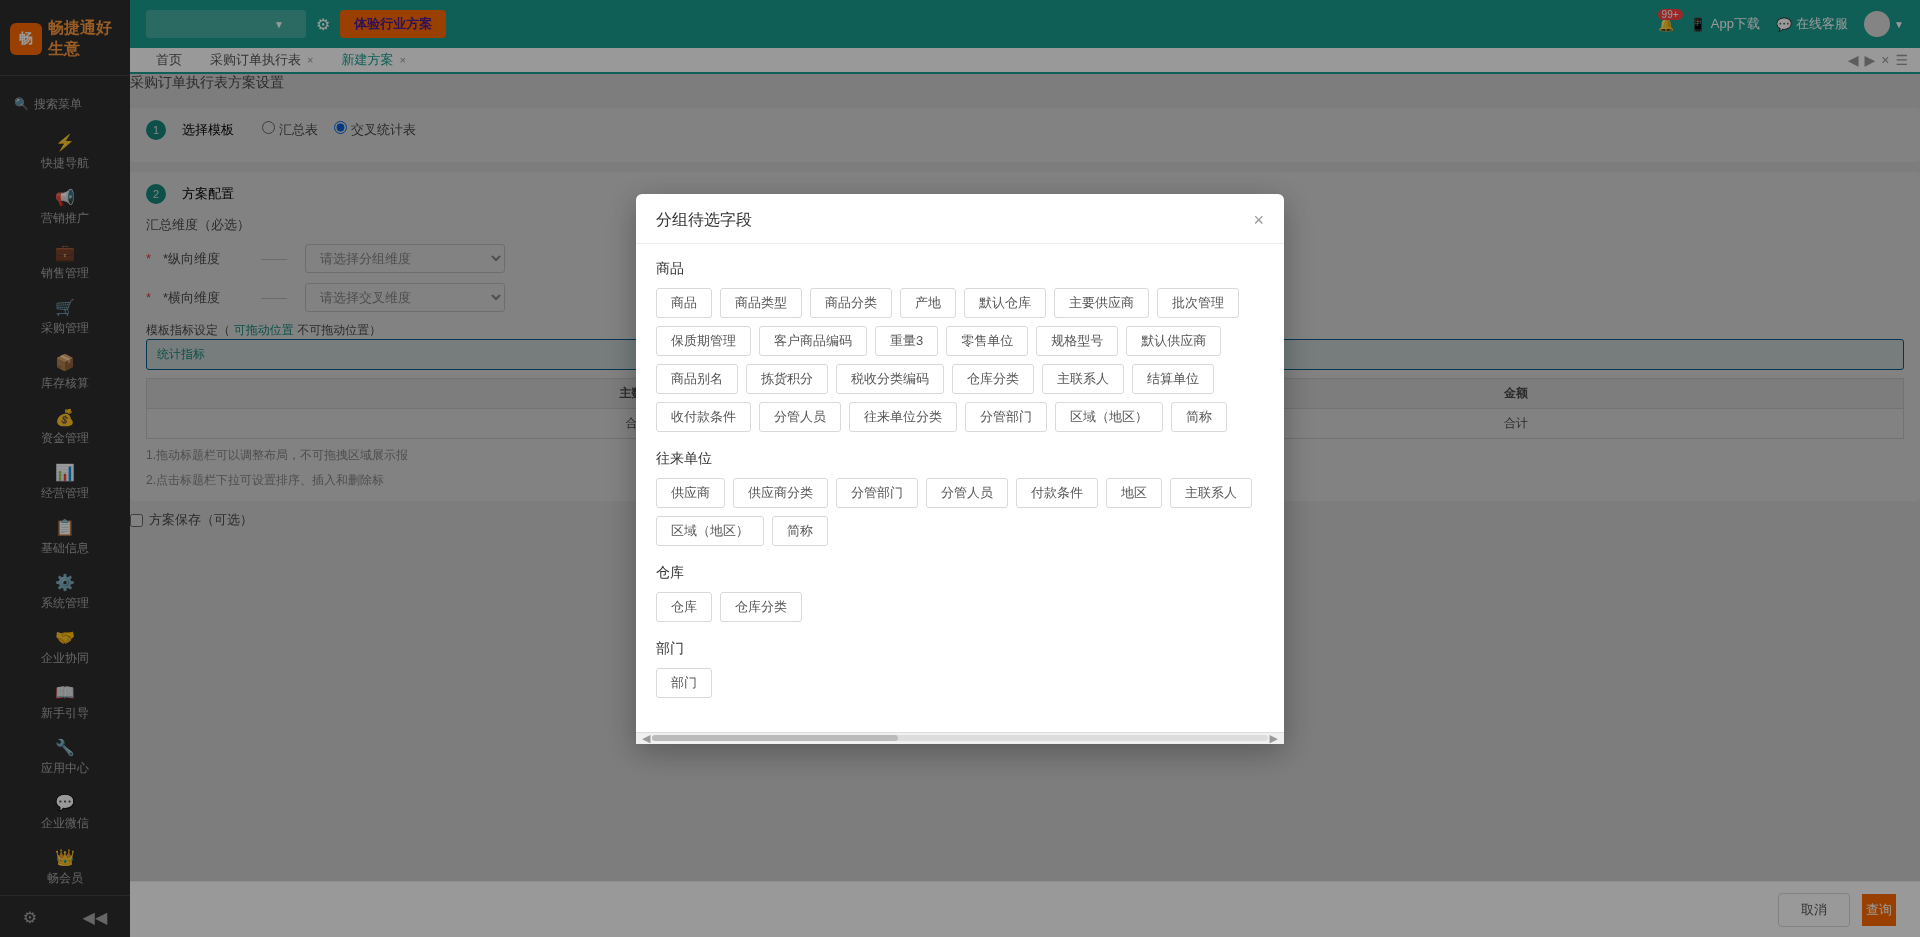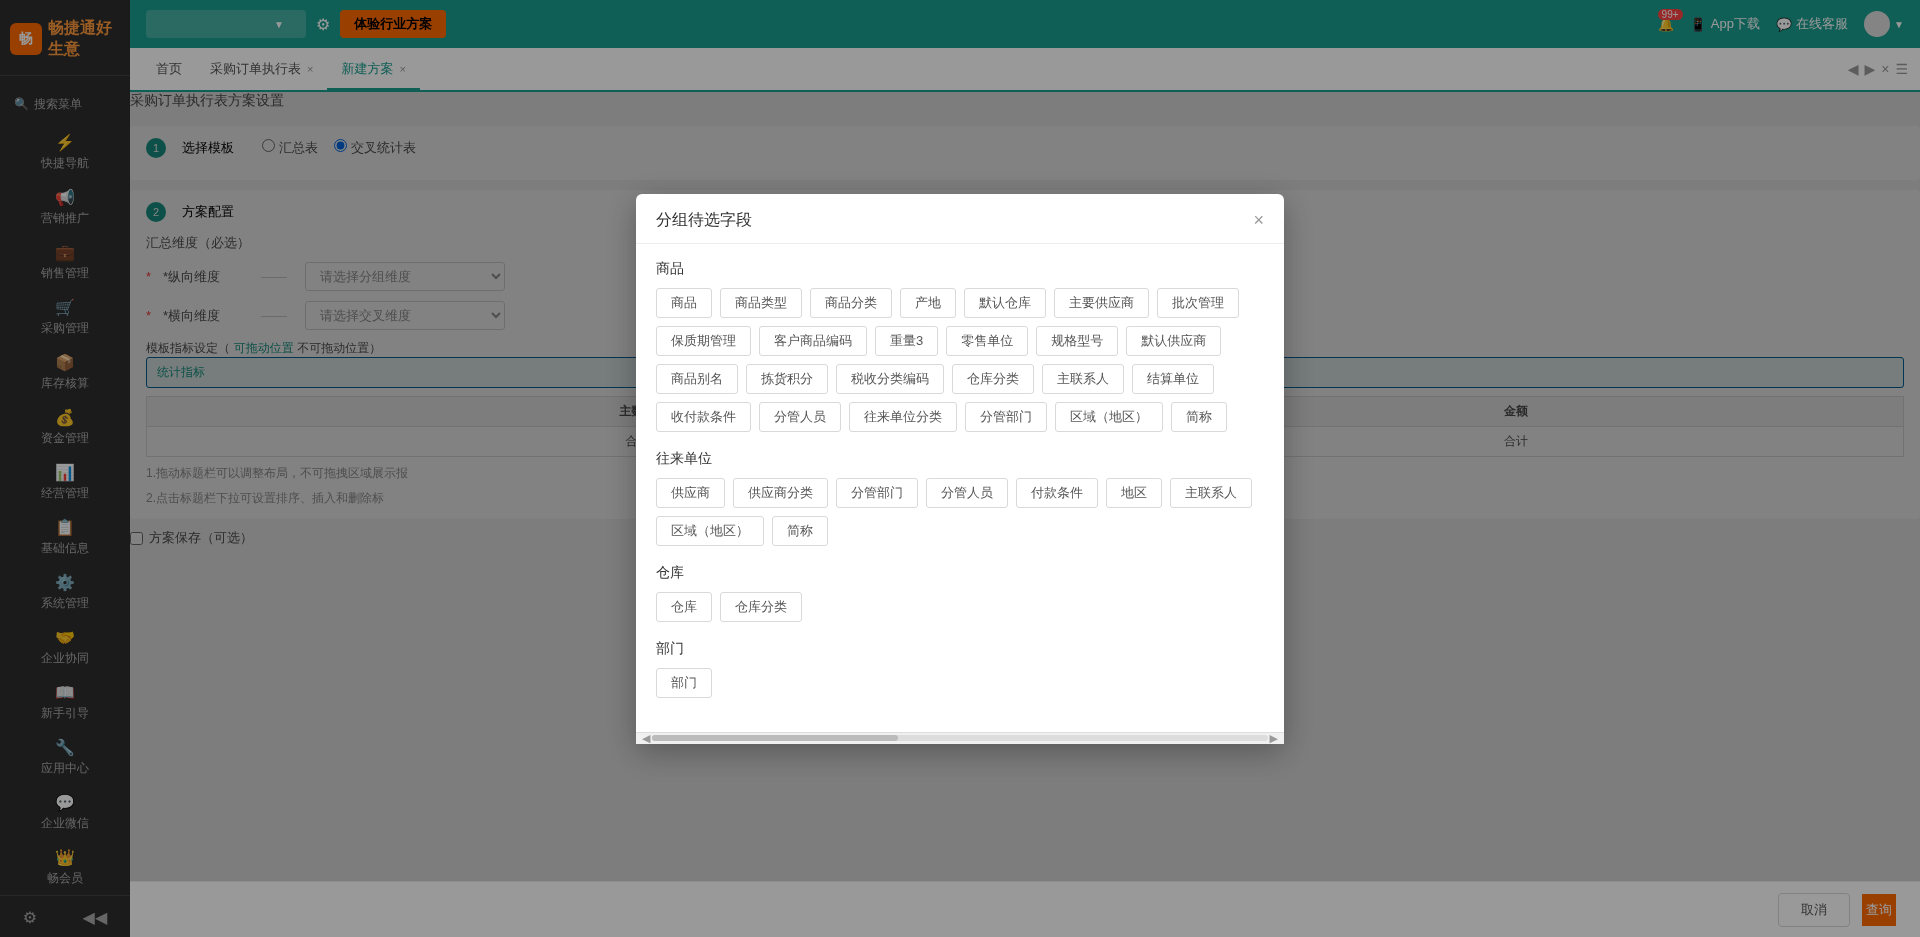--- a/index.html
+++ b/index.html
@@ -23,29 +23,29 @@
     
     .main-area { flex: 1; display: flex; flex-direction: column; overflow: hidden; }
 
     
     .header { height: 48px; background: #1a9e8f; display: flex; align-items: center; justify-content: space-between; padding: 0 16px; flex-shrink: 0; }
     .header-left { display: flex; align-items: center; gap: 10px; }
     .header-input-wrap { background: rgba(255,255,255,0.2); border-radius: 4px; display: flex; align-items: center; padding: 0 8px; height: 28px; min-width: 160px; }
     .header-input { background: transparent; border: none; color: white; font-size: 12px; outline: none; width: 120px; }
     .header-input::placeholder { color: rgba(255,255,255,0.7); }
     .header-gear { background: transparent; border: none; color: white; cursor: pointer; font-size: 16px; }
-    .header-experience-btn { background: #ff6b00; color: #000000; border: none; border-radius: 4px; padding: 5px 14px; cursor: pointer; font-size: 13px; font-weight: bold; }
+    .header-experience-btn { background: #ff6b00; color: #4c1d95; border: none; border-radius: 4px; padding: 5px 14px; cursor: pointer; font-size: 13px; font-weight: bold; }
     .header-right { display: flex; align-items: center; gap: 16px; color: white; font-size: 13px; }
     .header-notification { position: relative; cursor: pointer; }
     .notification-badge { position: absolute; top: -8px; right: -8px; background: #ff4444; color: white; font-size: 10px; border-radius: 8px; padding: 0 4px; min-width: 16px; text-align: center; }
     .header-user { display: flex; align-items: center; gap: 4px; cursor: pointer; }
     .user-avatar { width: 26px; height: 26px; background: #ddd; border-radius: 50%; }
 
     
-    .tab-bar { background: white; border-bottom: 2px solid #1a9e8f; display: flex; align-items: center; padding: 0 12px; height: 44px; flex-shrink: 0; }
+    .tab-bar { background: white; border-bottom: 2px solid #1a9e8f; display: flex; align-items: center; padding: 0 12px; height: 26px; flex-shrink: 0; }
     .tab { display: flex; align-items: center; gap: 6px; padding: 0 14px; height: 40px; cursor: pointer; font-size: 13px; color: #555; border-bottom: 2px solid transparent; margin-bottom: -2px; }
     .tab.active { color: #1a9e8f; border-bottom-color: #1a9e8f; font-weight: 500; }
     .tab-close { color: #999; font-size: 11px; cursor: pointer; }
     .tab-spacer { flex: 1; }
     .tab-controls { display: flex; align-items: center; gap: 6px; color: #999; font-size: 16px; cursor: pointer; }
 
     
     .page-content { flex: 1; overflow: auto; padding: 0; background: #f5f5f5; position: relative; }
     .page-title { font-size: 14px; color: #555; margin-bottom: 16px; }
 

